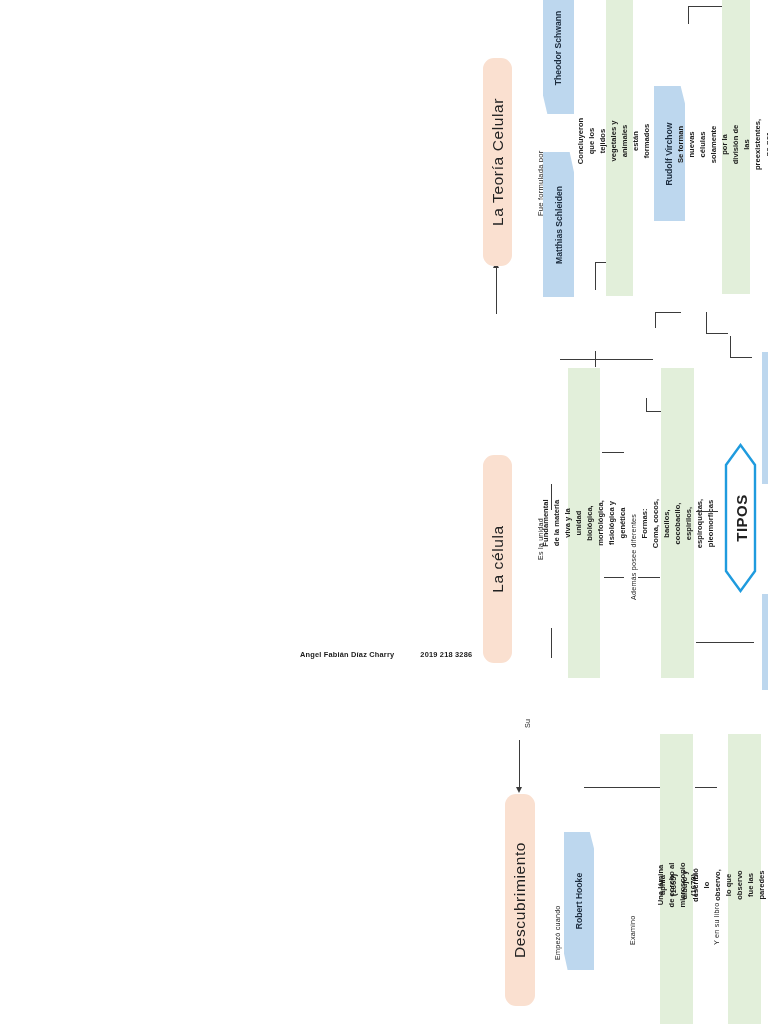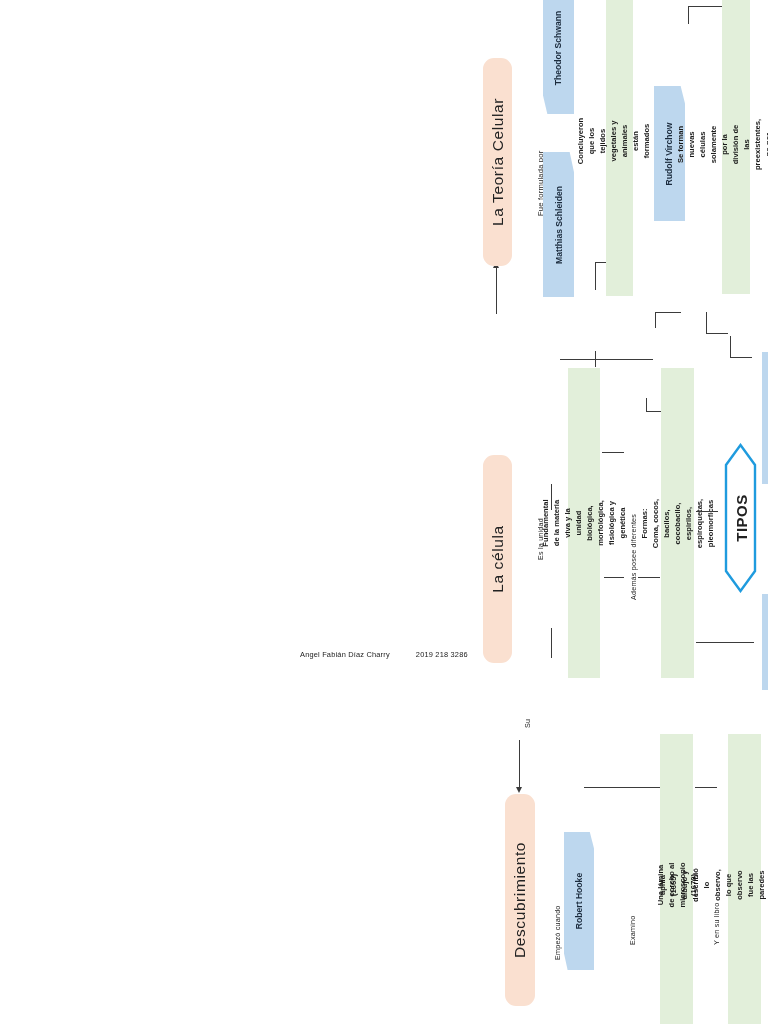--- a/index.html
+++ b/index.html
@@ -87,21 +87,21 @@
     position:absolute;inset:0;
     display:flex;align-items:center;justify-content:center;
     transform:rotate(-90deg);
     font-size:15px;font-weight:bold;color:#222;letter-spacing:.5px;
   }
 
   
   .student{
     position:absolute;
     font-size:7.4px;
-    font-weight:normal;
+    font-weight:bold;
     color:#1a1a1a;
     letter-spacing:.2px;
   }
   .student .sid{margin-left:26px;}
 </style>
 </head>
 <body>
 
 <div id="page">
 

